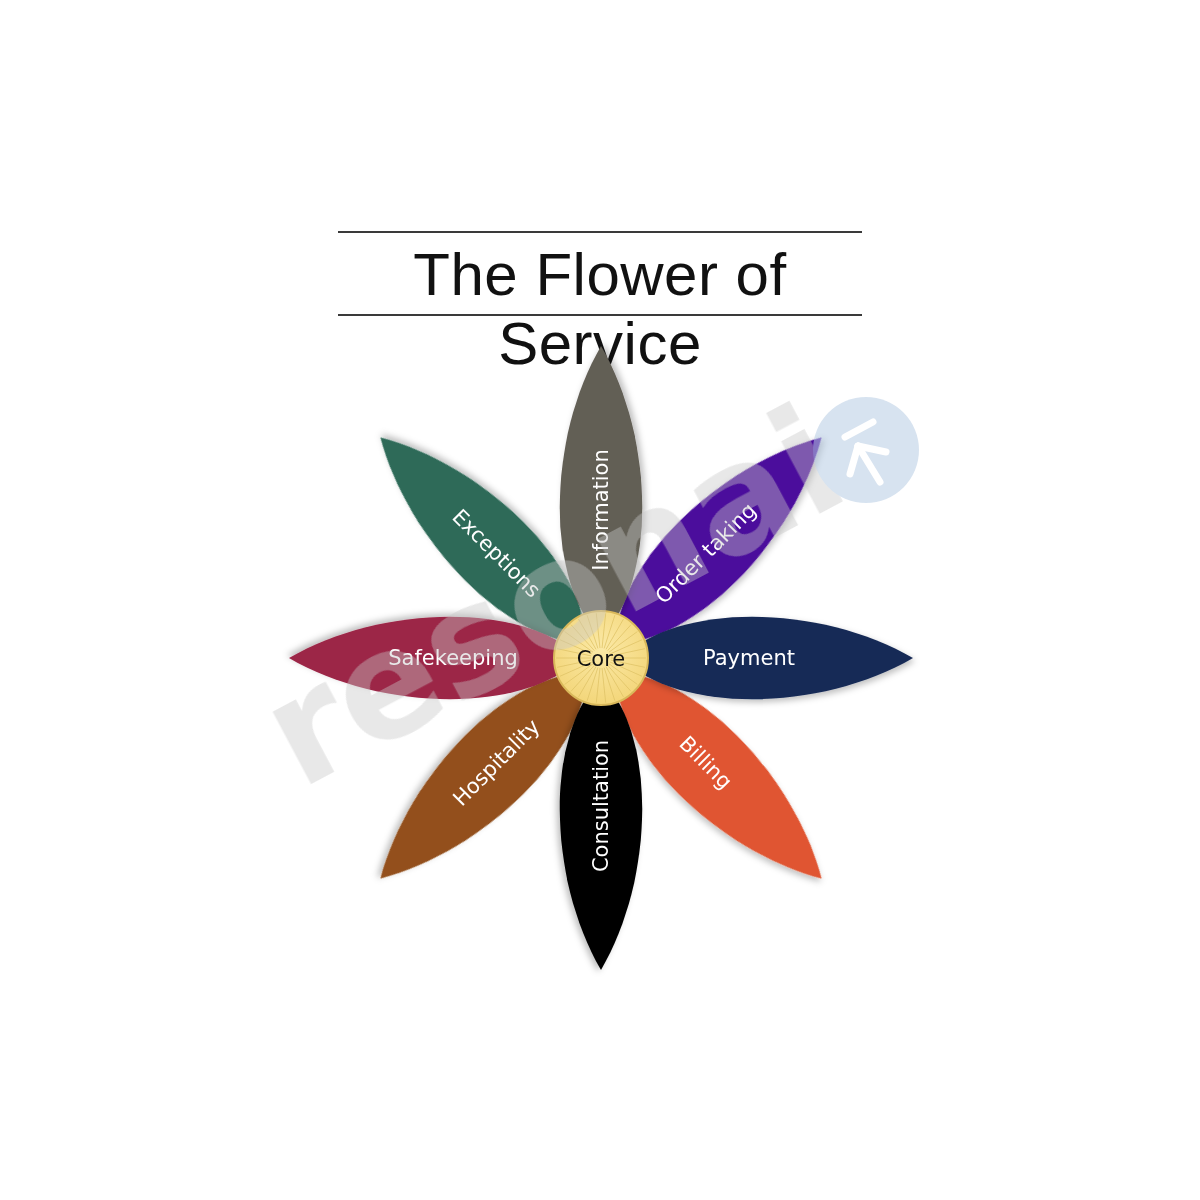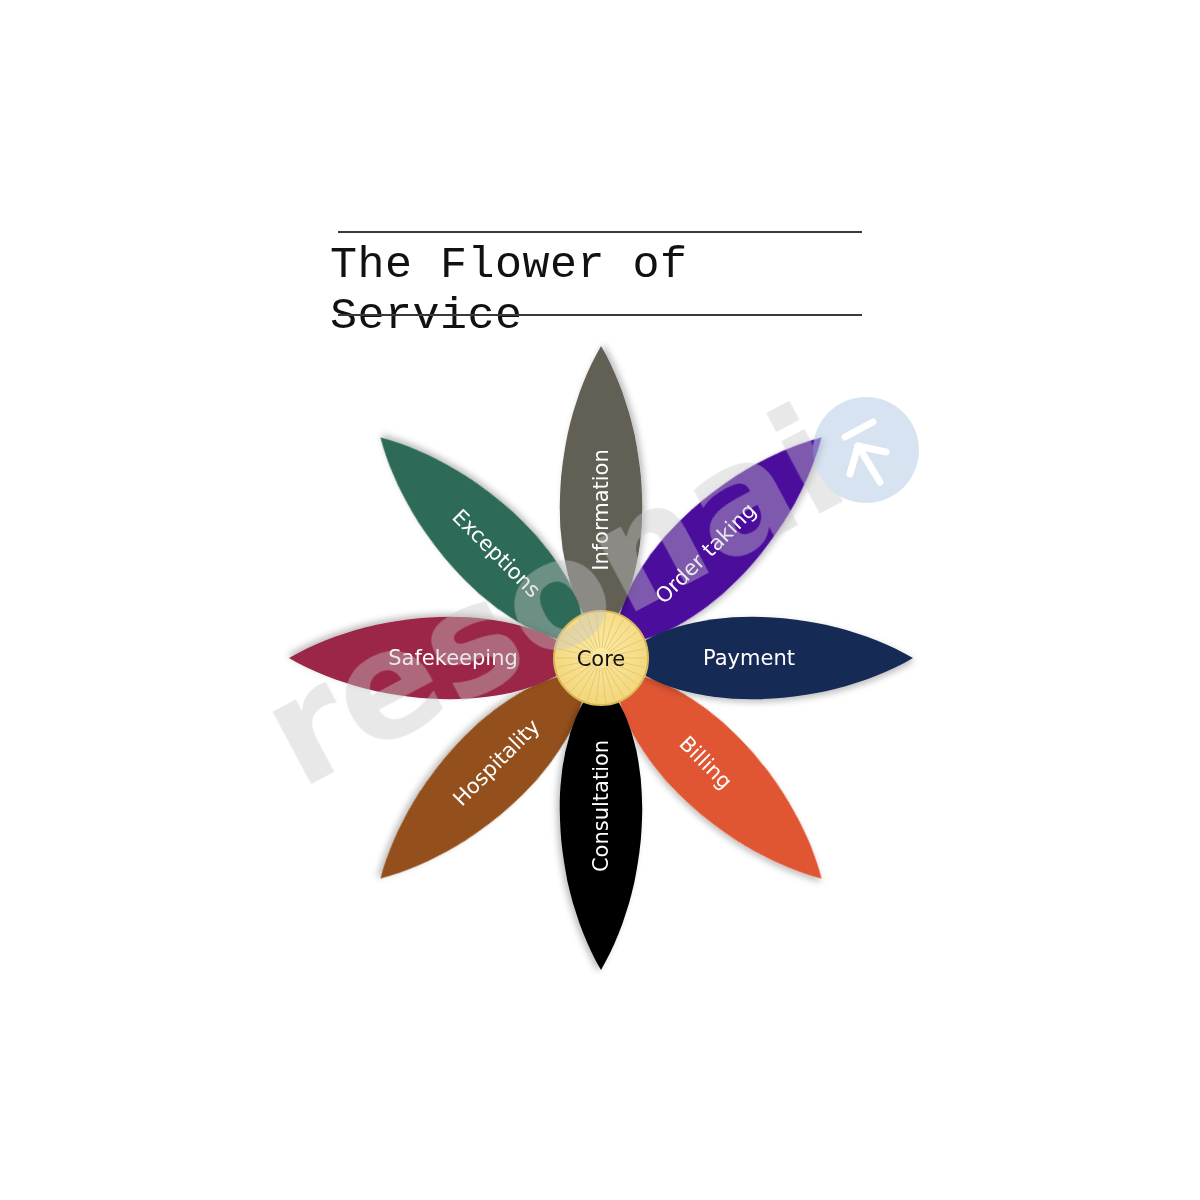--- a/index.html
+++ b/index.html
@@ -1,18 +1,18 @@
 <!DOCTYPE html>
 <html><head>
   <meta charset="utf-8">
   <style>
     html, body { margin: 0; padding: 0; background: #ffffff; }
     body { width: 1200px; height: 1200px; position: relative; overflow: hidden; font-family: "DejaVu Sans", sans-serif; }
     .title-rule { position: absolute; left: 338px; width: 524px; height: 2px; background: #3a3a3a; }
-    .title { position: absolute; left: 330px; top: 240px; width: 540px; text-align: left; font-family: Liberation Mono, monospace; font-size: 45px; color: #111; letter-spacing: 0.5px; }
+    .title { position: absolute; left: 330px; top: 240px; width: 540px; text-align: center; font-family: Liberation Sans, sans-serif; font-size: 60px; color: #111; letter-spacing: 0.5px; }
     svg.flower { position: absolute; left: 0; top: 0; }
     .petal-label { font-family: "DejaVu Sans", sans-serif; font-size: 21px; fill: #ffffff; }
     .core-label { font-family: "DejaVu Sans", sans-serif; font-size: 21px; fill: #111; }
     .watermark { font-family: "DejaVu Sans", sans-serif; font-weight: bold; font-size: 150px; fill: #c8c8c8; opacity: 0.75; }
   </style>
 </head>
 <body>
 
 <div class="title-rule" style="top:231px;"></div>
 <div class="title">The Flower of Service</div>

